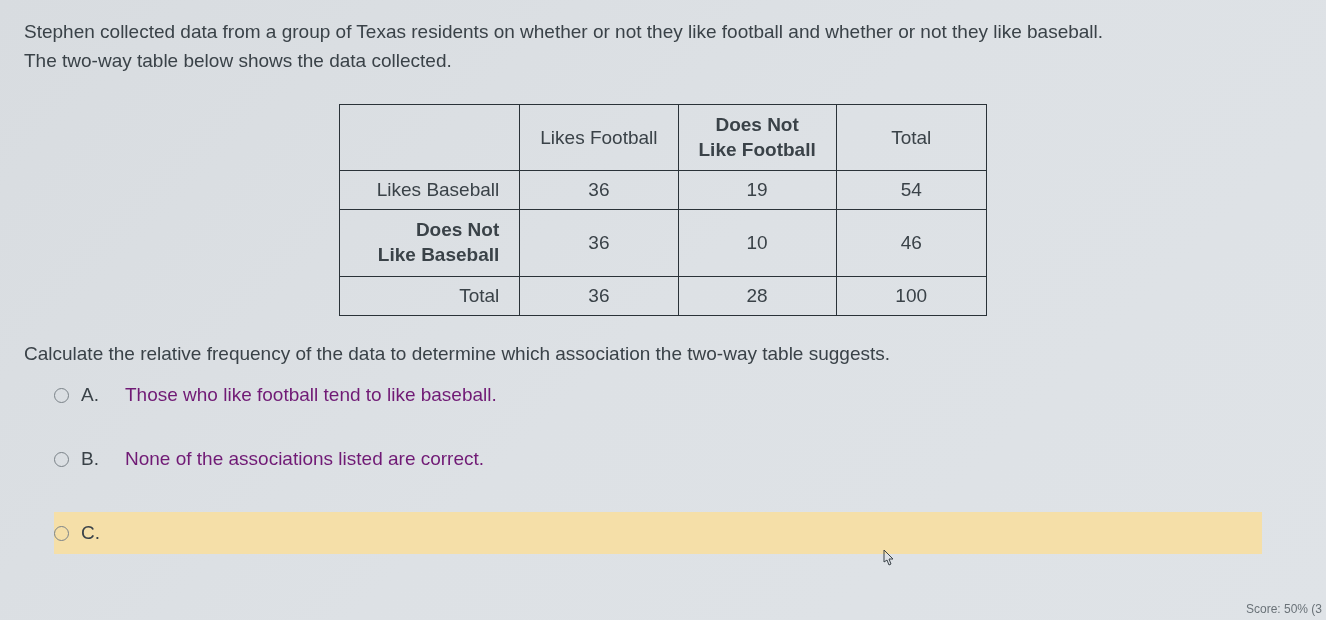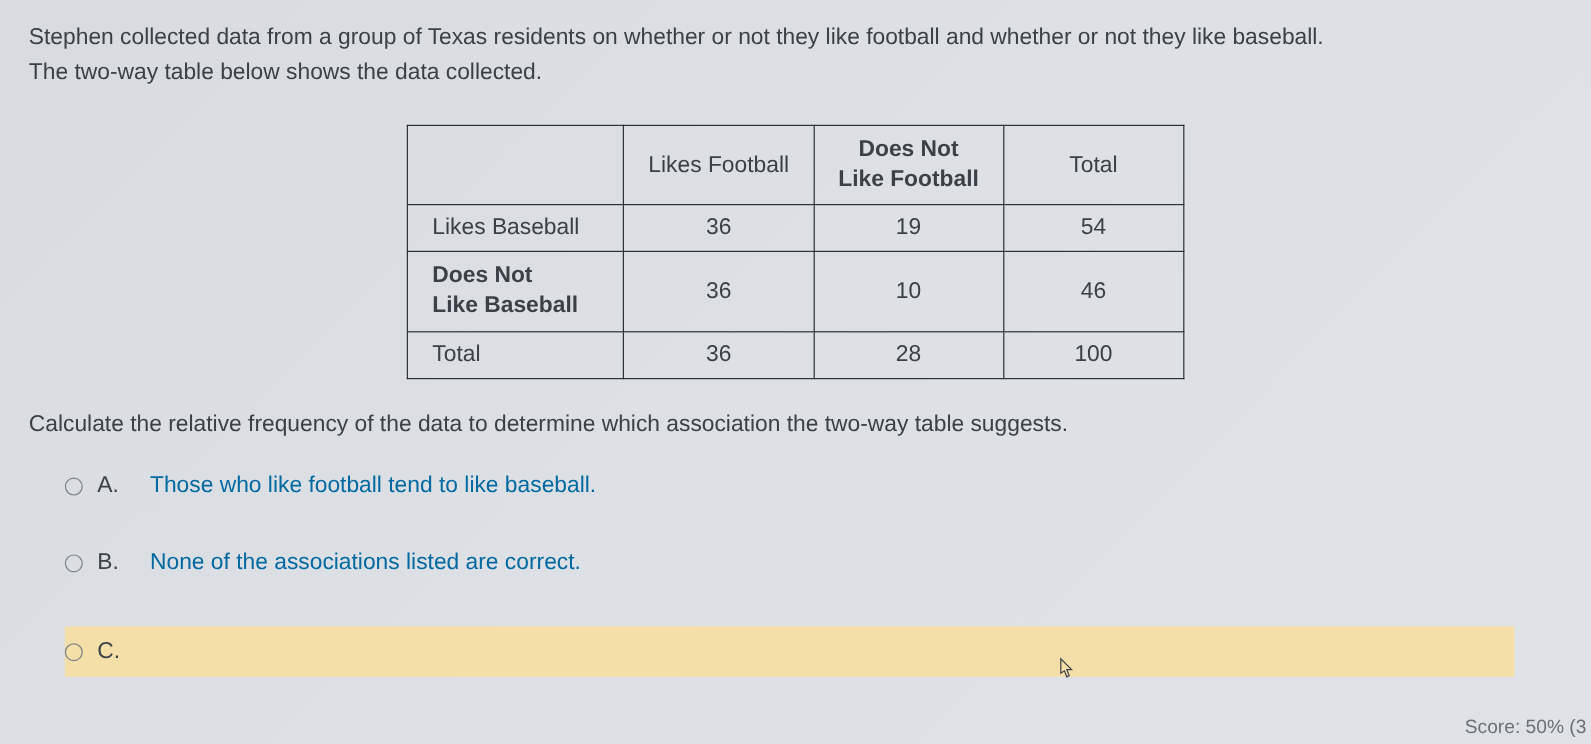--- a/index.html
+++ b/index.html
@@ -31,28 +31,28 @@
       border-collapse: collapse;
     }
     td, th {
       border: 1.5px solid #2a3238;
       padding: 8px 20px;
       text-align: center;
       font-weight: normal;
       min-width: 150px;
     }
     .row-header {
-      text-align: left;
+      text-align: right;
       min-width: 180px;
     }
     .empty-cell {
       min-width: 180px;
     }
     .follow-up {
-      margin: 18px 0 26px 0;
+      margin: 18px 0 16px 0;
       line-height: 1.5;
     }
     .options {
       padding-left: 30px;
     }
     .option {
       display: flex;
       align-items: center;
       margin-bottom: 42px;
     }
@@ -69,34 +69,34 @@
       border-radius: 50%;
       margin-right: 12px;
       flex-shrink: 0;
     }
     .option-letter {
       font-weight: normal;
       margin-right: 24px;
       min-width: 20px;
     }
     .option-text {
-      color: #0369a1;
+      color: #701a75;
     }
     .cursor-icon {
       position: absolute;
       right: 430px;
       bottom: 45px;
       font-size: 20px;
       color: #3a4248;
     }
     .score-corner {
       position: absolute;
       right: 4px;
       bottom: 4px;
-      font-size: 16px;
+      font-size: 12px;
       color: #6a7278;
     }
     .multi-line-cell {
       line-height: 1.3;
       font-weight: bold;
     }
   </style>
 </head>
 <body>
 

